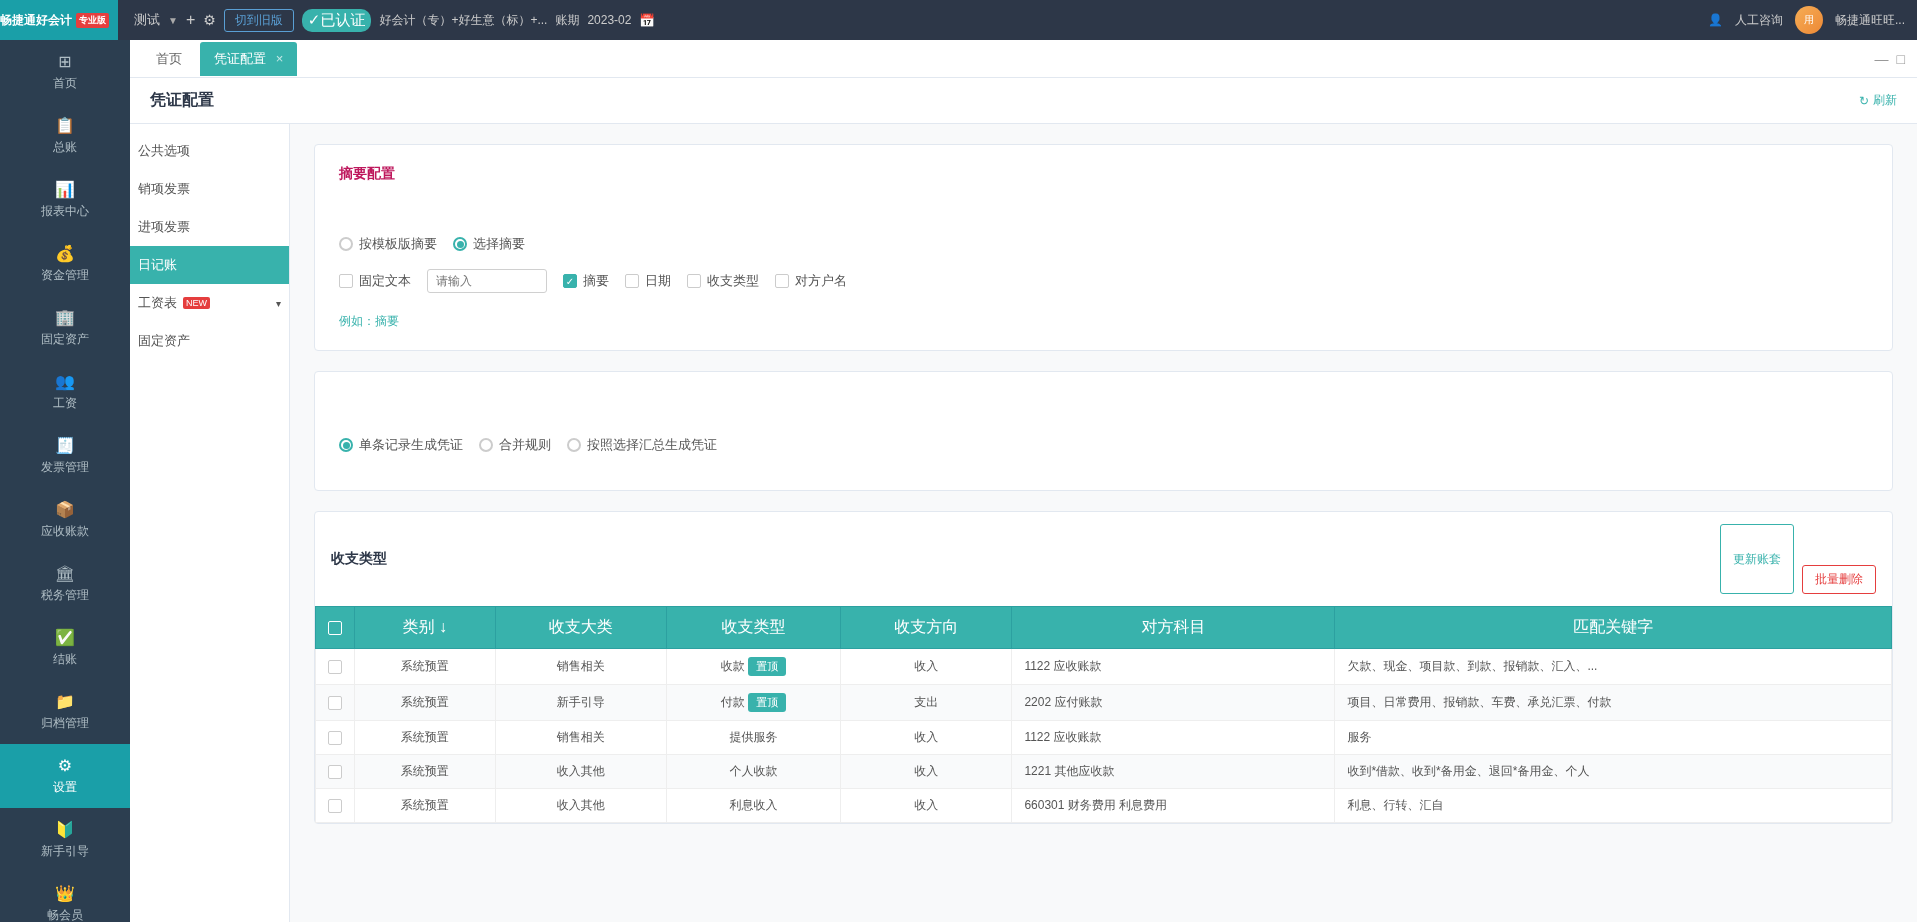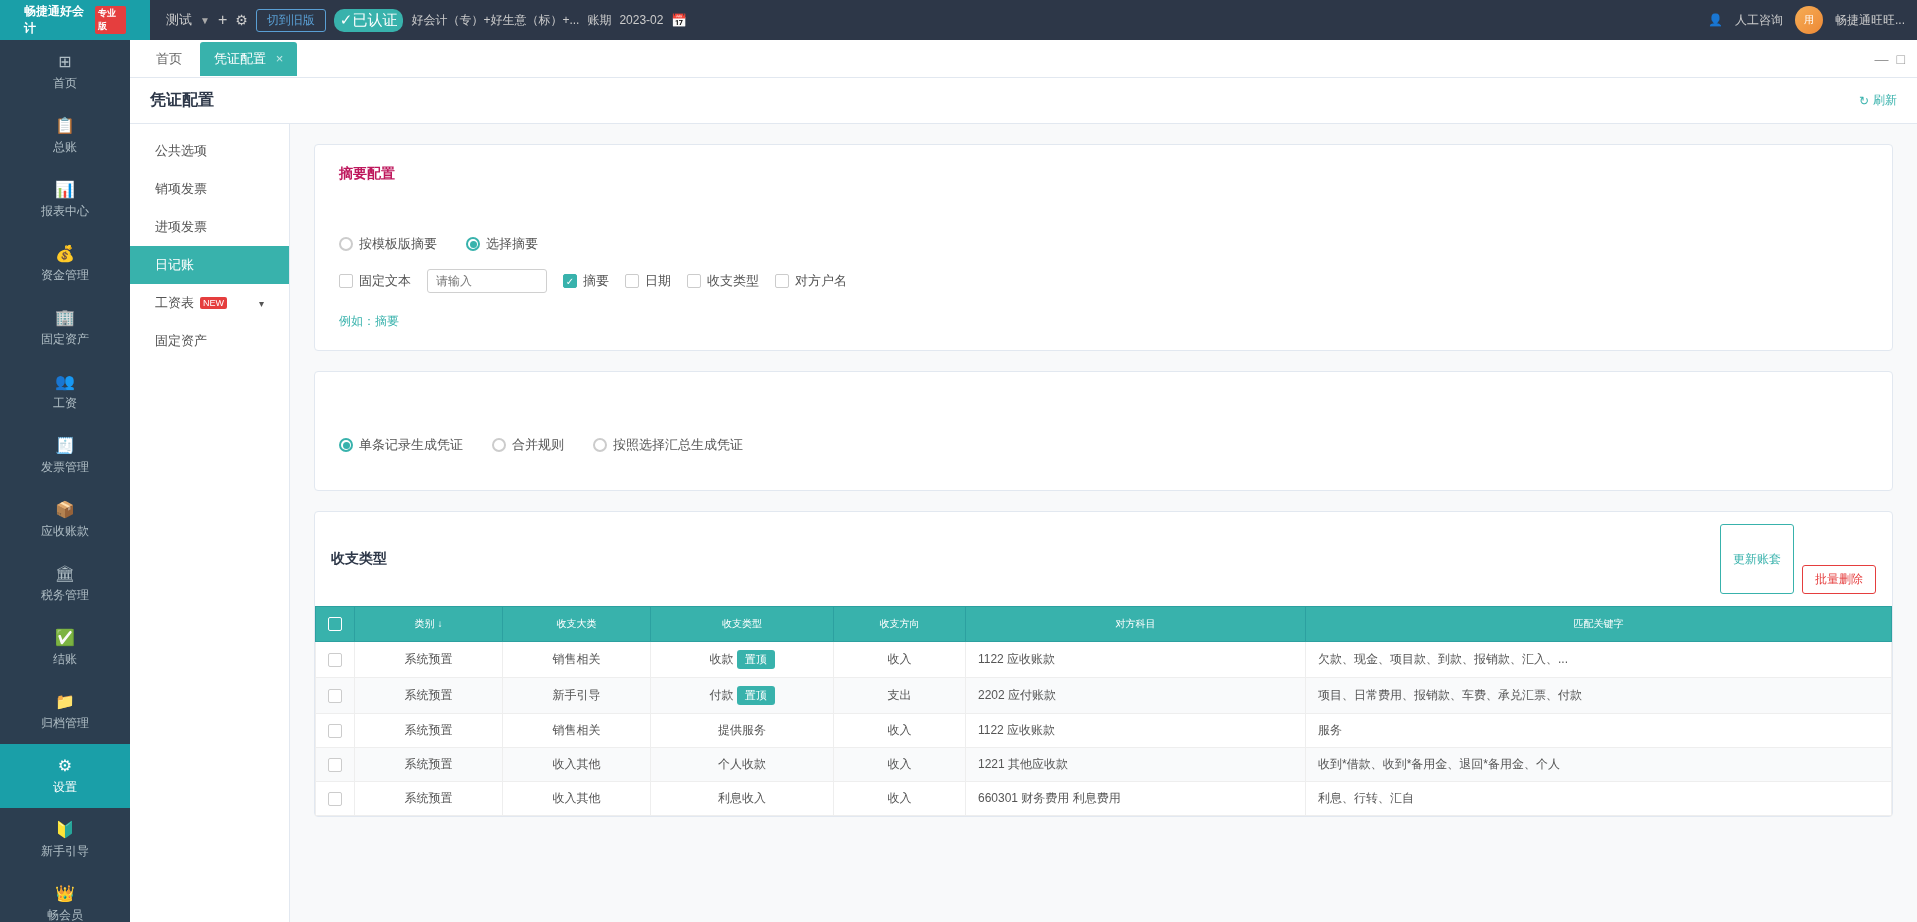--- a/index.html
+++ b/index.html
@@ -9,31 +9,31 @@
     .top-nav {
       height: 40px;
       background: #2d3748;
       display: flex;
       align-items: center;
       padding: 0 12px;
       color: #fff;
       flex-shrink: 0;
     }
     .top-nav-logo {
-      width: 150px;
+      width: 118px;
       background: #1a9fa8;
       height: 40px;
       display: flex;
       align-items: center;
-      justify-content: space-between;
+      justify-content: flex-start;
       color: #fff;
       font-weight: bold;
       font-size: 12px;
       margin-left: -12px;
-      padding: 0 24px;
+      padding: 0 0;
     }
     .top-nav-logo .logo-badge {
       background: #e53e3e;
       color: #fff;
       font-size: 9px;
       padding: 1px 3px;
       border-radius: 2px;
       margin-left: 4px;
     }
     .top-nav-center {
@@ -177,21 +177,21 @@
 
     
     .left-menu {
       width: 160px;
       background: #fff;
       border-right: 1px solid #e2e8f0;
       padding: 8px 0;
       flex-shrink: 0;
     }
     .left-menu-item {
-      padding: 10px 25px;
+      padding: 10px 8px;
       cursor: pointer;
       color: #555;
       font-size: 13px;
       display: flex;
       align-items: center;
       gap: 6px;
     }
     .left-menu-item.active { background: #38b2ac; color: #fff; }
     .new-badge {
       background: #e53e3e;
@@ -223,21 +223,21 @@
       font-weight: bold;
       color: #be185d;
       margin-bottom: 16px;
       padding-bottom: 8px;
     }
 
     
     .radio-group {
       display: flex;
       align-items: flex-end;
-      gap: 29px;
+      gap: 16px;
       margin-bottom: 16px;
       margin-top: 44px;
     }
     .radio-item {
       display: flex;
       align-items: center;
       gap: 6px;
       cursor: pointer;
       color: #555;
       font-size: 13px;
@@ -336,21 +336,21 @@
     
     table {
       width: 100%;
       border-collapse: collapse;
     }
     th {
       background: #38b2ac;
       color: #fff;
       padding: 10px 12px;
       text-align: center;
-      font-size: 10px;
+      font-size: 16px;
       font-weight: normal;
       border: 1px solid #2ca0a0;
     }
     td {
       padding: 8px 12px;
       text-align: center;
       font-size: 12px;
       color: #555;
       border: 1px solid #eee;
     }

